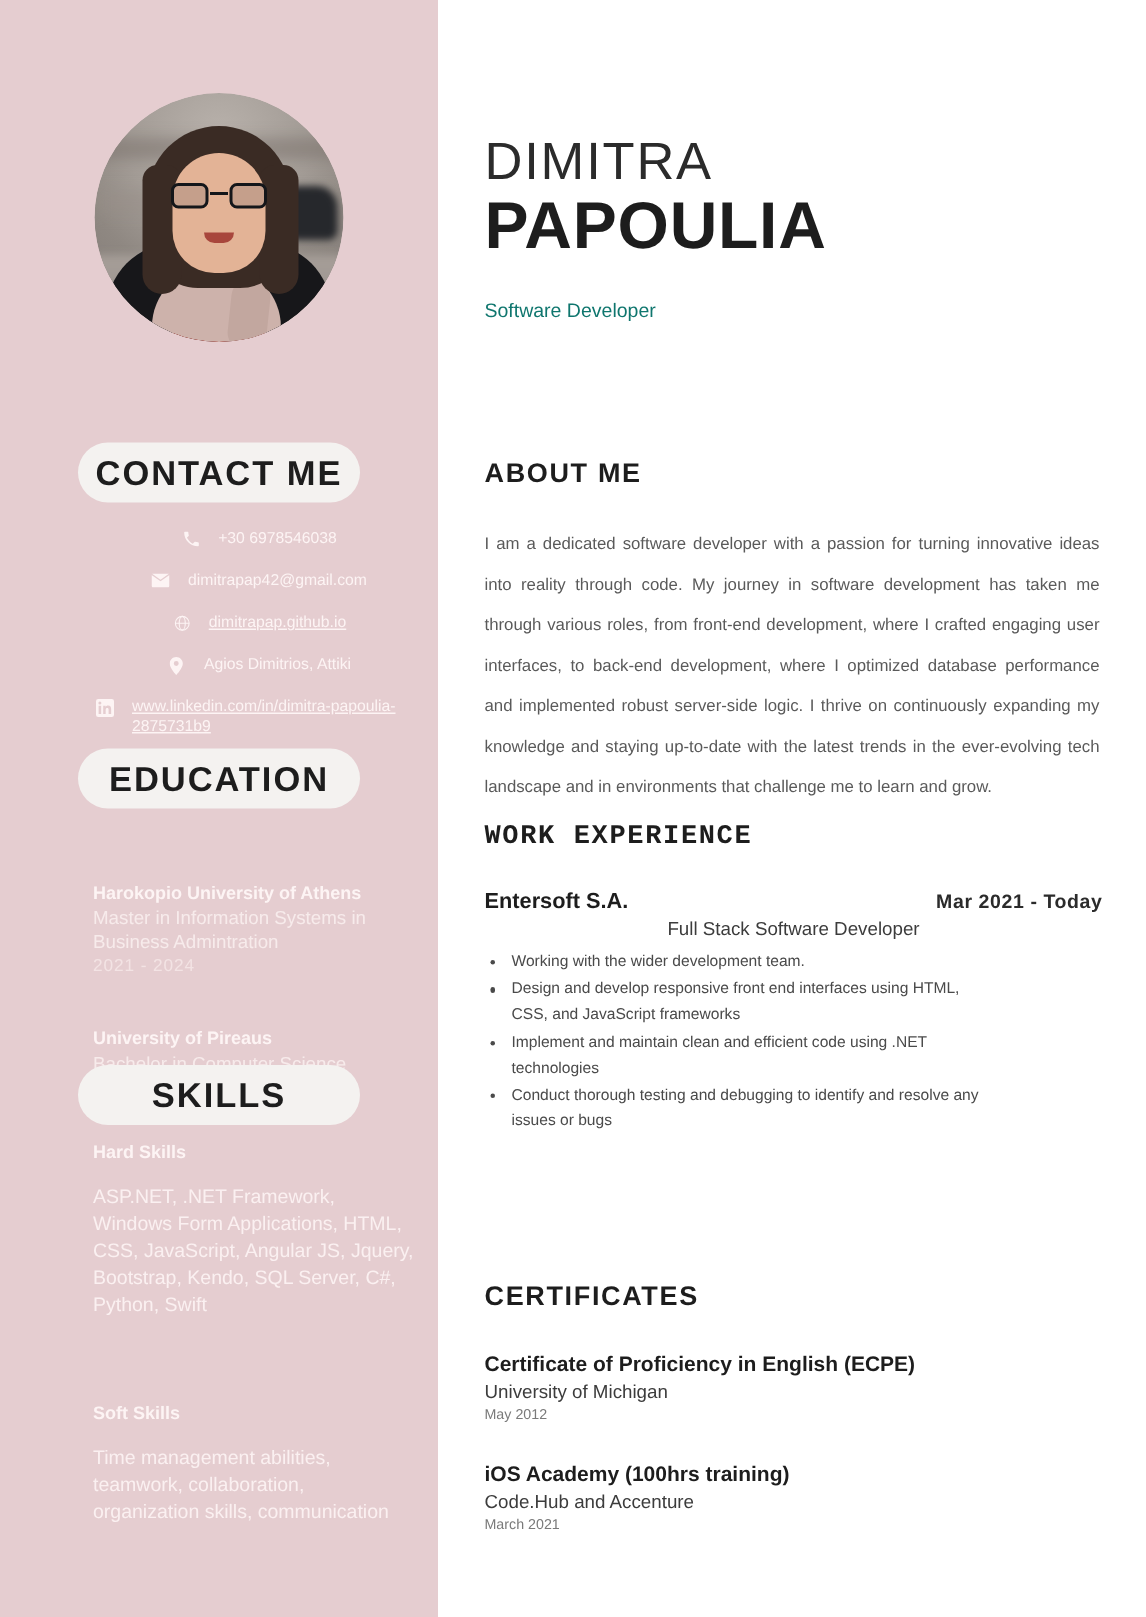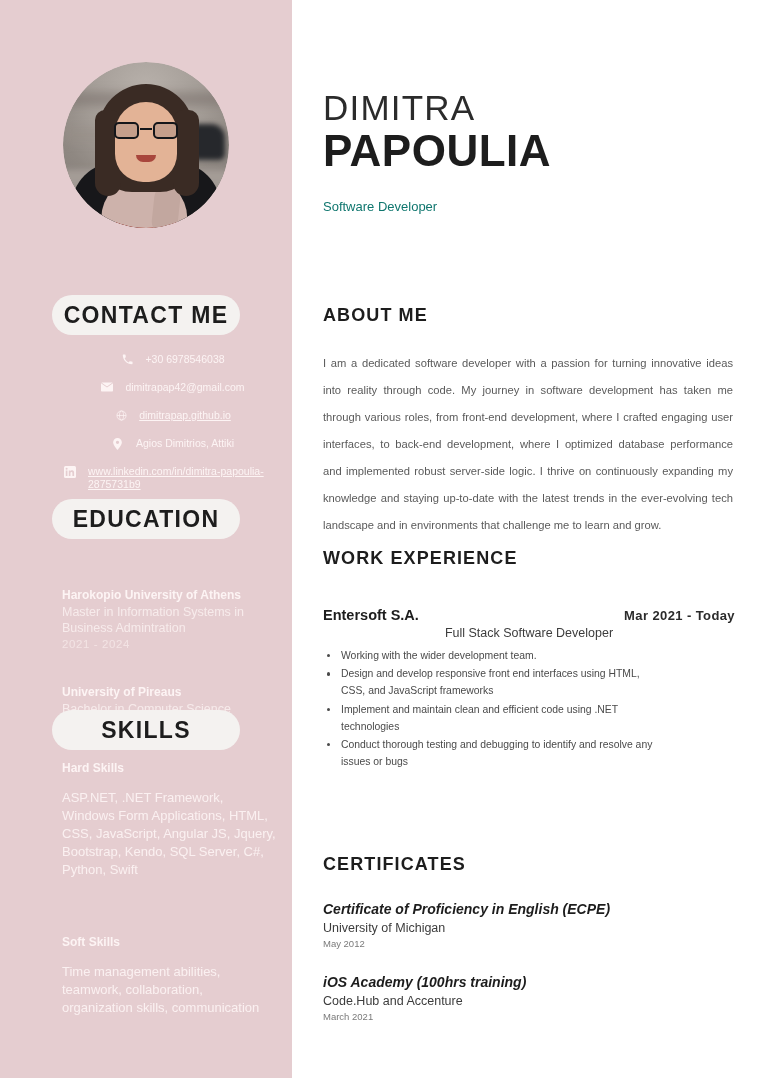--- a/index.html
+++ b/index.html
@@ -245,21 +245,21 @@
 
   .sec-head {
     position: absolute;
     left: 31px;
     font-size: 18px;
     font-weight: bold;
     letter-spacing: 1.1px;
     color: #1d1d1d;
   }
   #head-about   { top: 305px; }
-  #head-work    { top: 548px; }
+  #head-work    { top: 548px; font-family: Liberation Mono, monospace; }
   #head-certs   { top: 854px; }
 
   .about-text {
     position: absolute;
     left: 31px;
     top: 350px;
     width: 410px;
     font-size: 11.2px;
     line-height: 27px;
     color: #5a5a5a;
@@ -269,22 +269,21 @@
   
   .work {
     position: absolute;
     left: 31px;
     top: 593px;
     width: 412px;
   }
   .work-top {
     display: flex;
     justify-content: space-between;
-    align-items: flex-end;
-    margin-top: 14px;
+    align-items: flex-start;
   }
   .work-company {
     font-size: 14.5px;
     font-weight: bold;
     color: #1d1d1d;
   }
   .work-dates {
     font-size: 13px;
     font-weight: bold;
     color: #2b2b2b;
@@ -322,21 +321,20 @@
     left: 31px;
     top: 899px;
     width: 412px;
   }
   .cert-item { margin-bottom: 21px; }
   .cert-title {
     font-size: 14px;
     font-weight: bold;
     color: #1d1d1d;
     line-height: 20px;
-    font-style: italic;
   }
   .cert-org {
     font-size: 12.5px;
     color: #3c3c3c;
     line-height: 17px;
     margin-top: 1px;
   }
   .cert-date {
     font-size: 9.5px;
     color: #7a7a7a;

